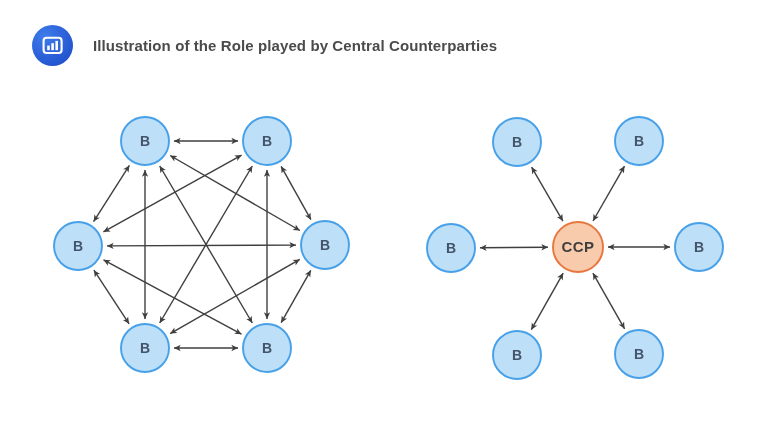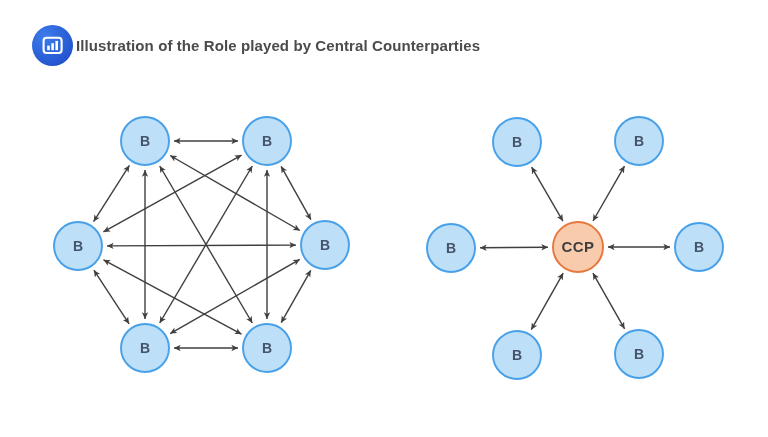--- a/index.html
+++ b/index.html
@@ -15,21 +15,21 @@
     background: #ffffff;
     overflow: hidden;
   }
   .header {
     position: absolute;
     left: 32px;
     top: 24px;
     height: 42px;
     display: flex;
     align-items: center;
-    gap: 3px;
+    gap: 20px;
   }
   .header-icon {
     width: 41px;
     height: 41px;
     flex: 0 0 auto;
   }
   .header-icon svg { display: block; width: 100%; height: 100%; }
   .page-title {
     margin: 0;
     font-size: 15px;

